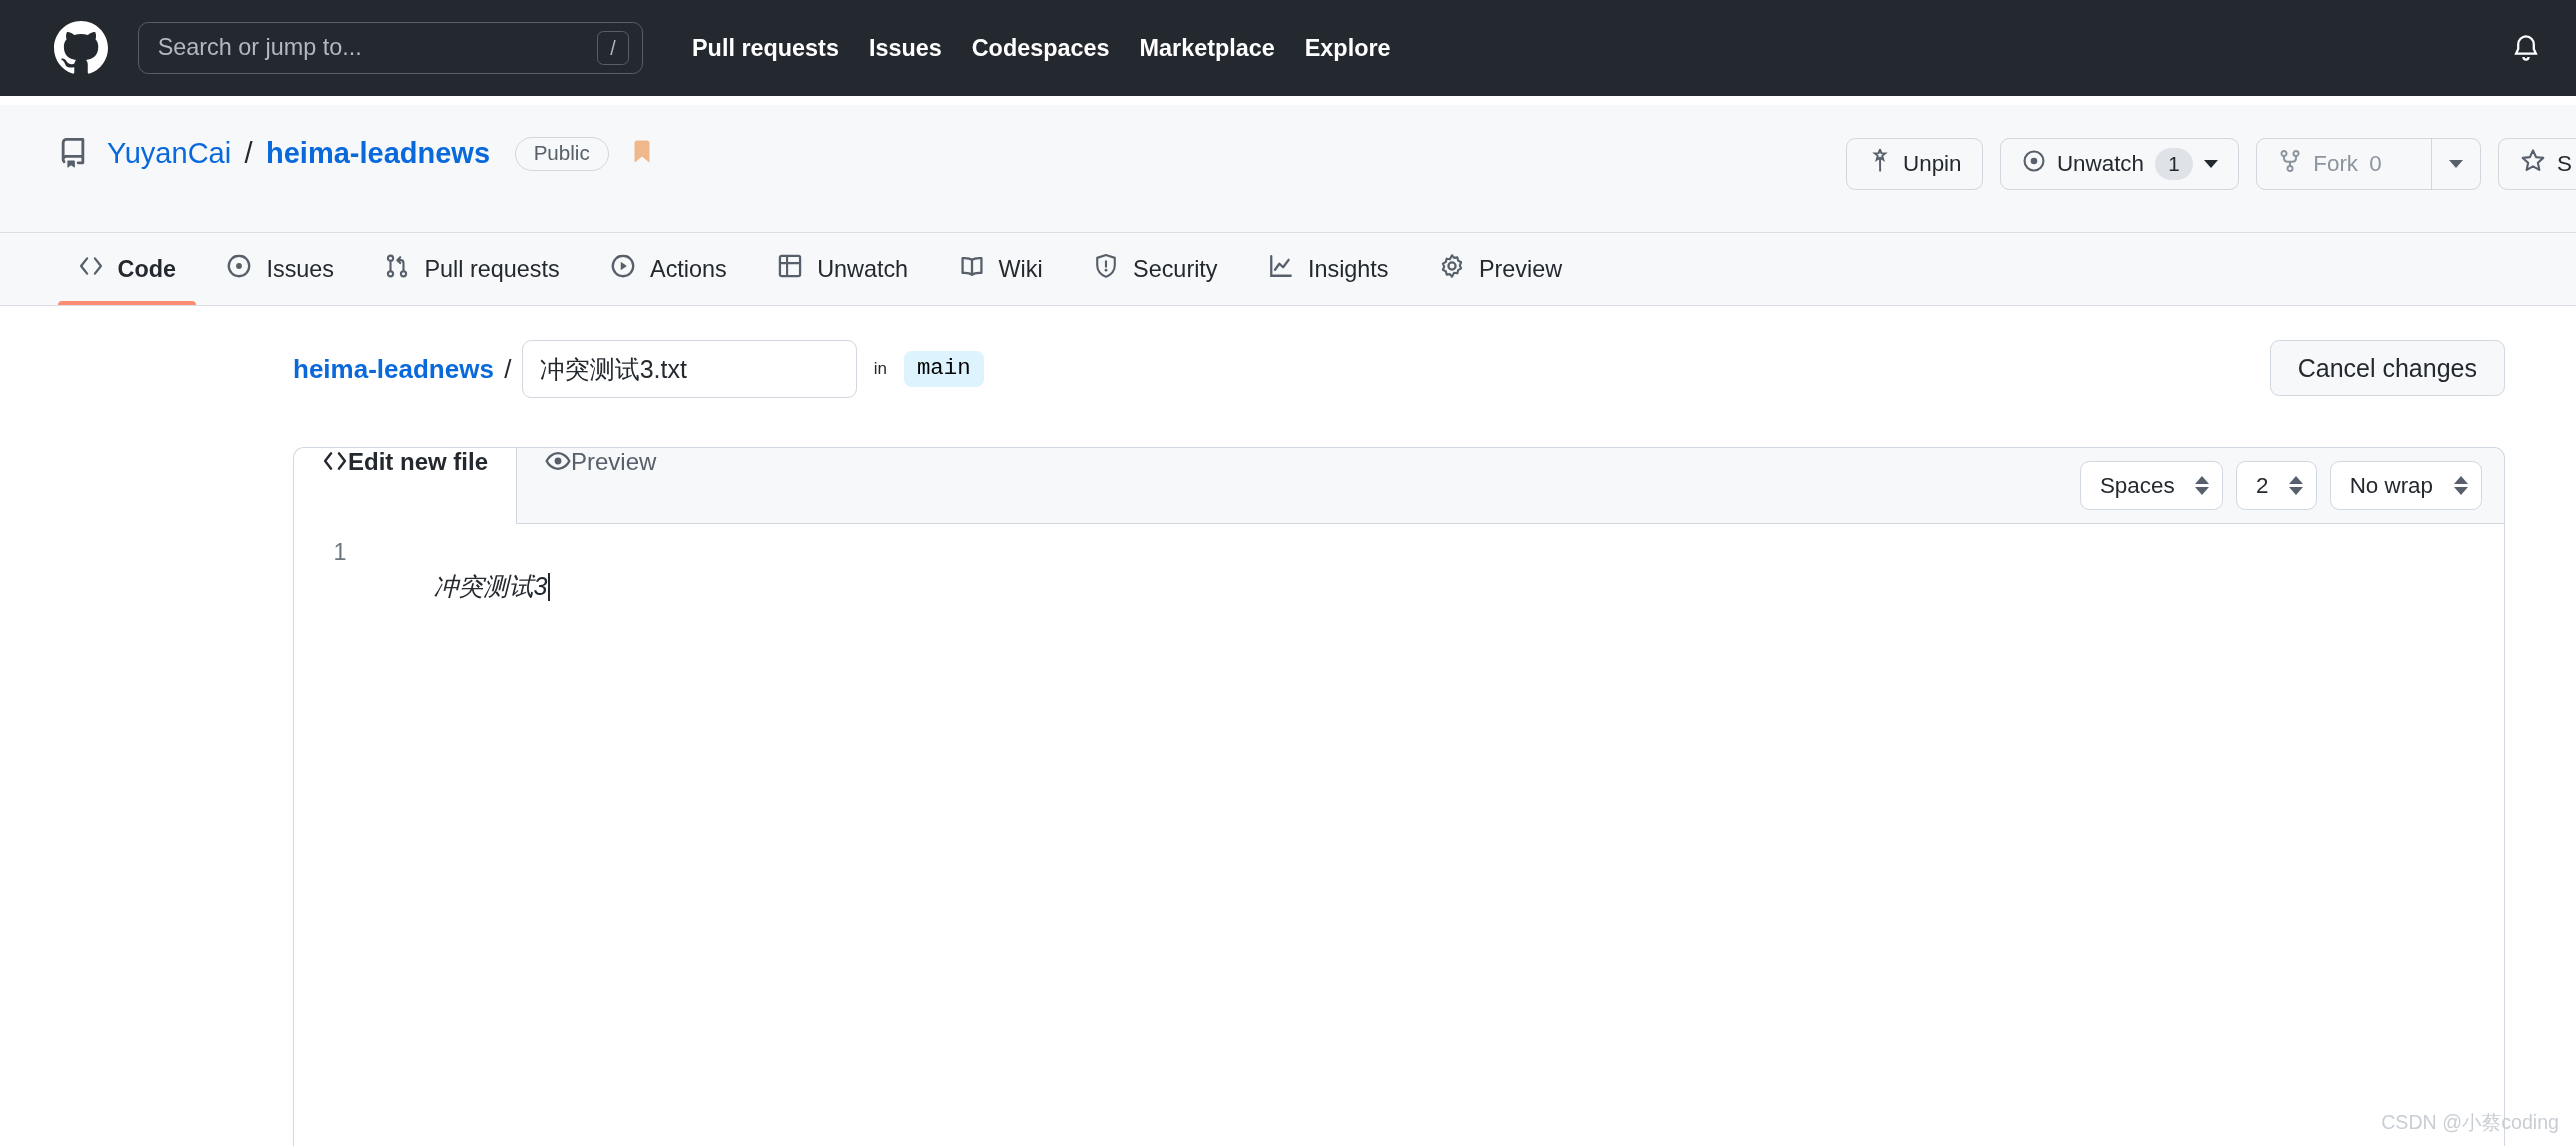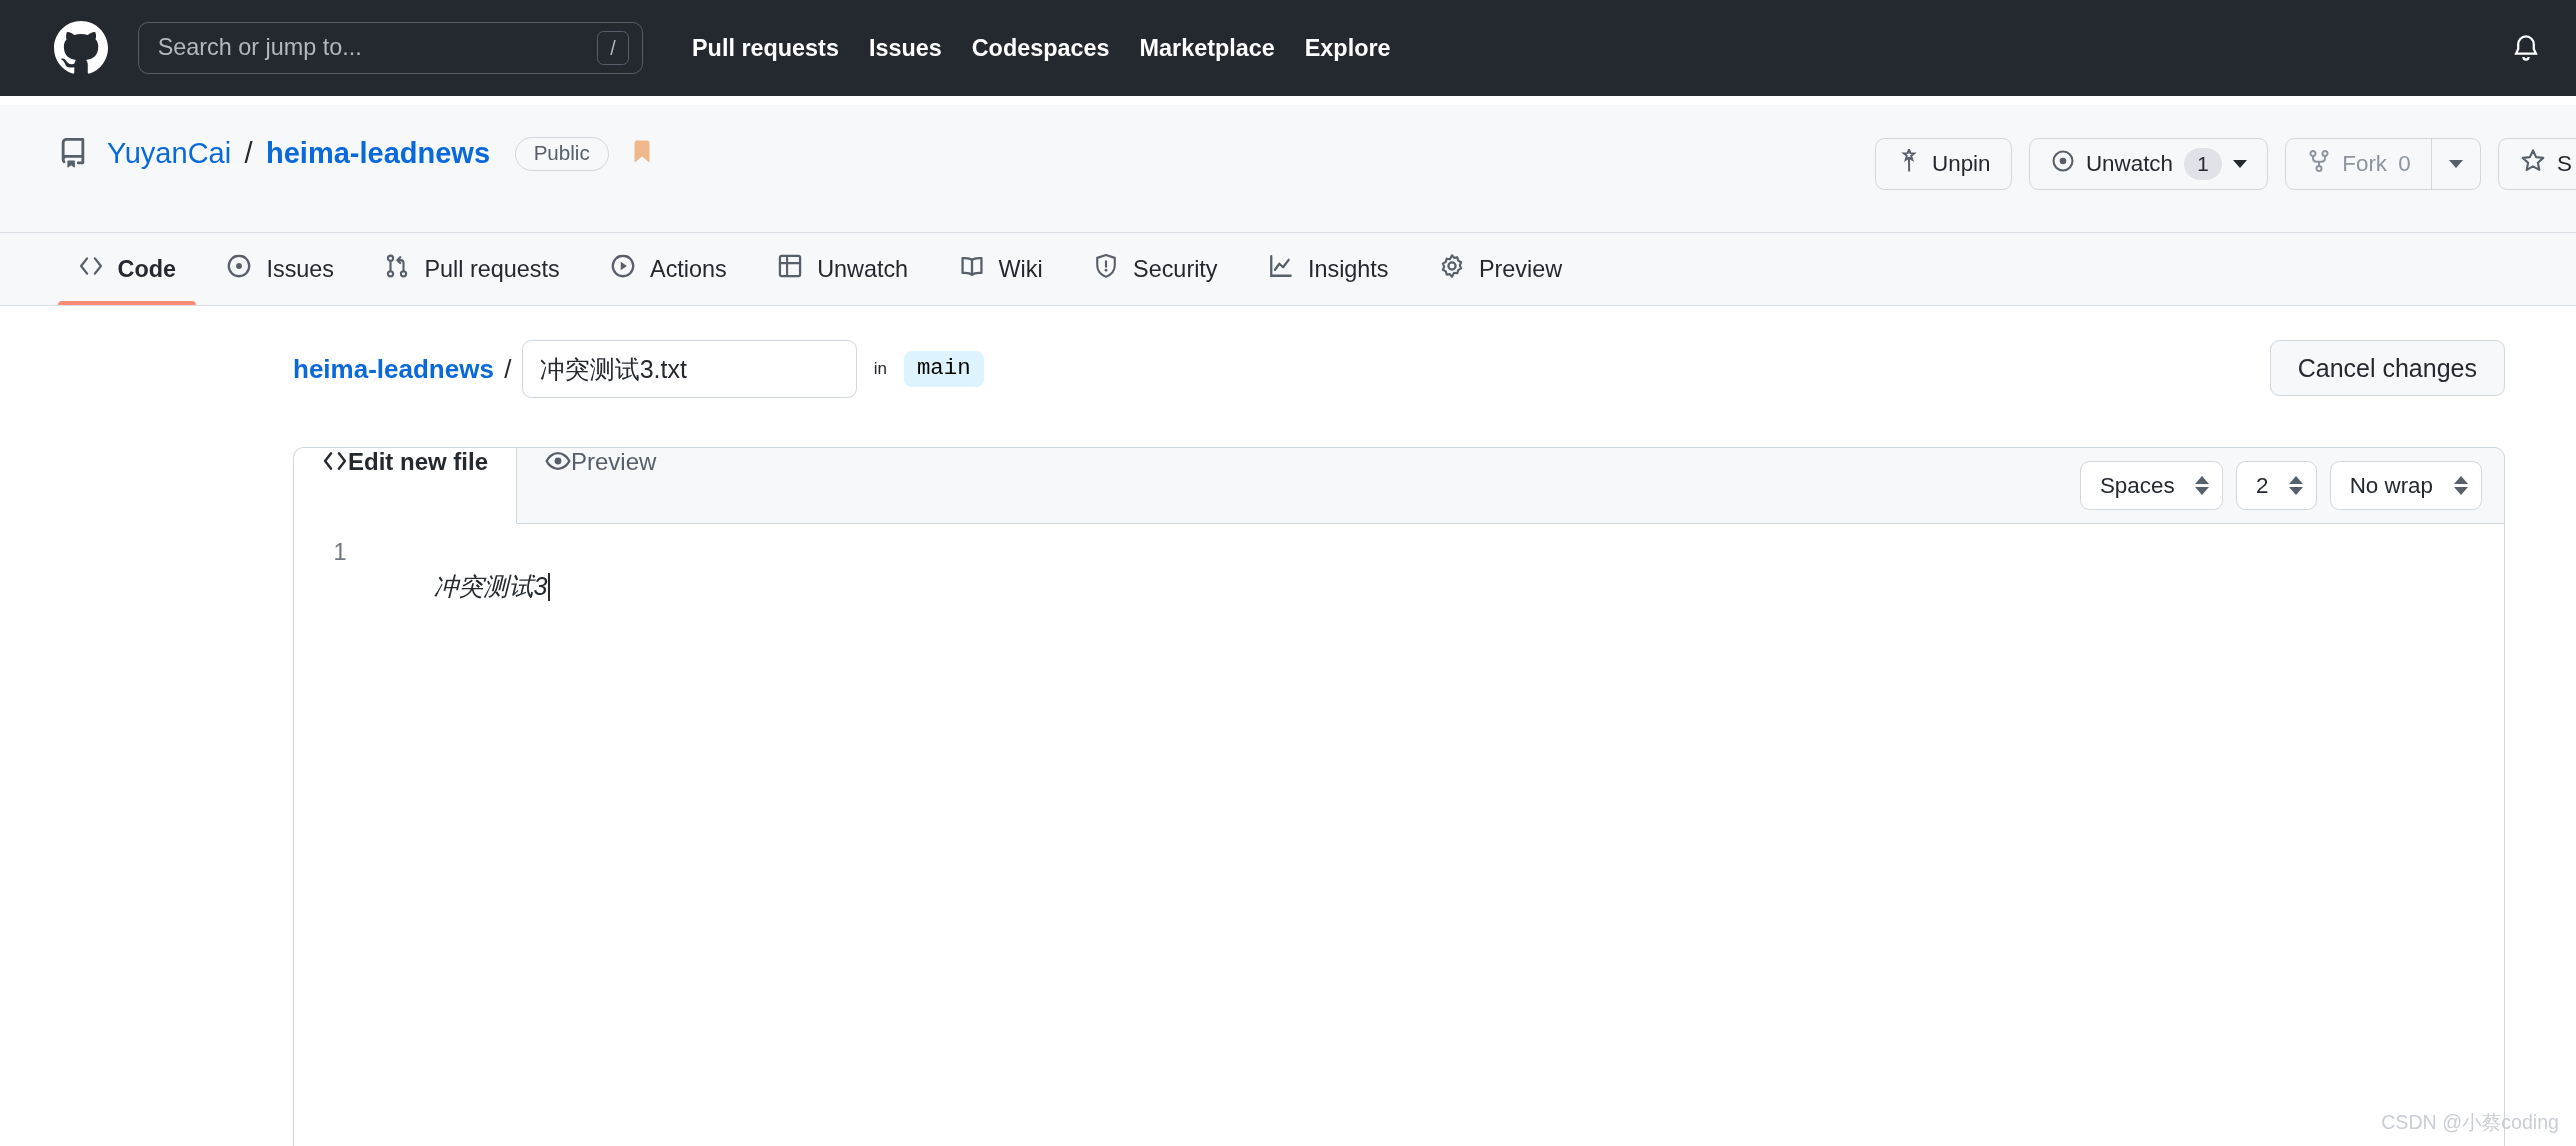--- a/index.html
+++ b/index.html
@@ -136,21 +136,21 @@
   }
   .caret {
     width: 0; height: 0;
     border-left: 7.5px solid transparent;
     border-right: 7.5px solid transparent;
     border-top: 8.4px solid #24292f;
   }
   .split {
     display: flex; align-items: stretch;
     border: 0.9px solid #d0d7de; border-radius: 9.4px;
-    background: #f6f8fa; overflow: hidden; height: 52px;
+    background: #f6f8fa; overflow: hidden; height: 52px; gap: 29px;
   }
   .split > .seg {
     display: flex; align-items: center; gap: 11.2px;
     padding: 0 20.6px; font-size: 22.4px; color: #8c959f; white-space: nowrap;
     cursor: pointer;
   }
   .split > .seg.caret-seg { padding: 0 17px; border-left: 0.9px solid #d0d7de; }
   .split > .seg svg { fill: #8c959f; }
 
   

